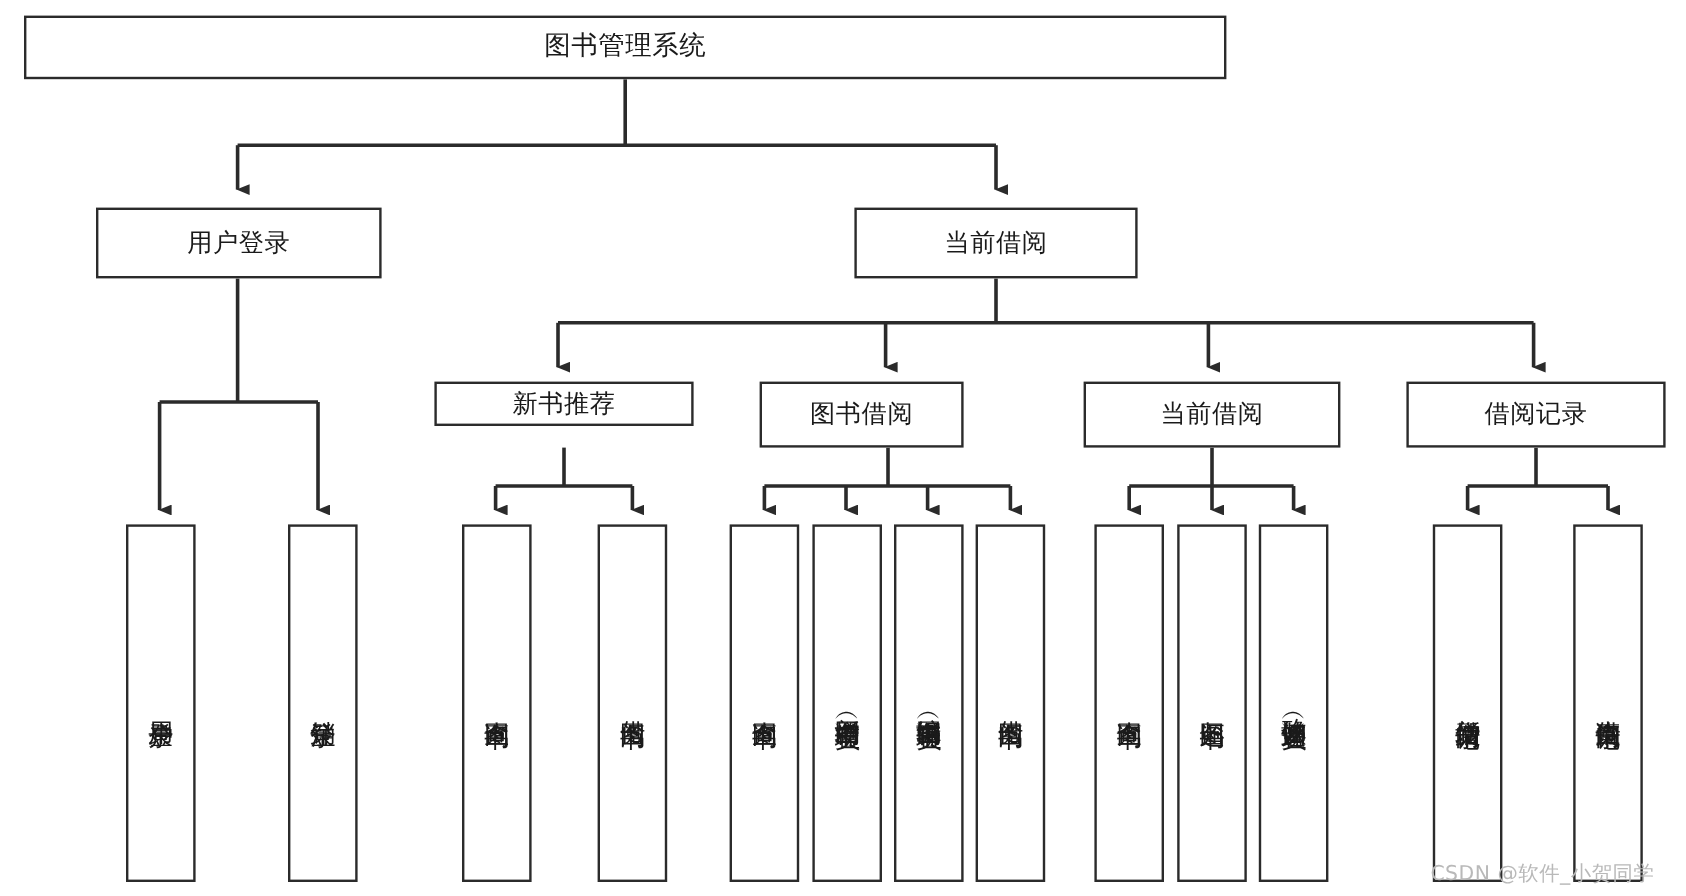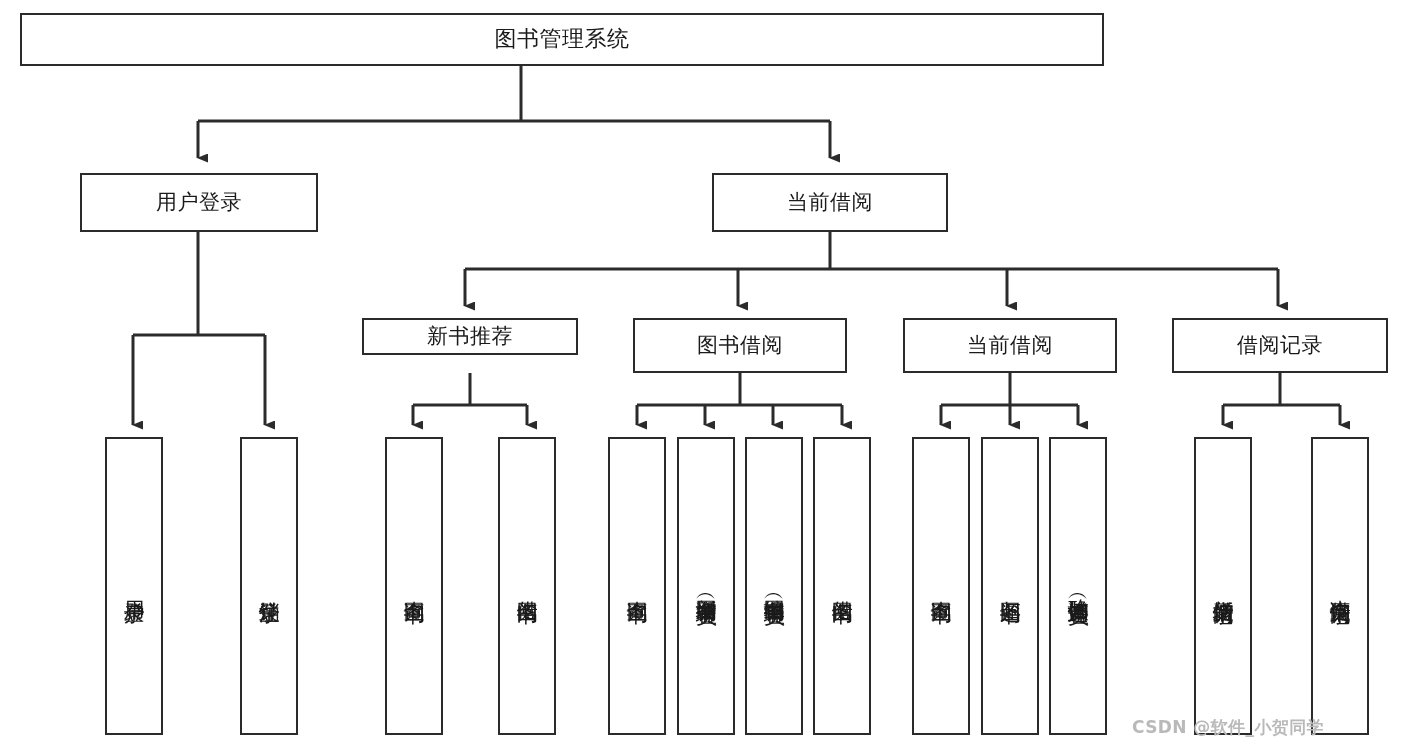--- a/index.html
+++ b/index.html
@@ -116,37 +116,37 @@
       <path d="M1010,405 L1010,425" marker-end="url(#arrow)"></path>
       <path d="M1078,405 L1078,425" marker-end="url(#arrow)"></path>
 
       <path d="M1280,373 L1280,405"></path>
       <path d="M1223,405 L1340,405"></path>
       <path d="M1223,405 L1223,425" marker-end="url(#arrow)"></path>
       <path d="M1340,405 L1340,425" marker-end="url(#arrow)"></path>
     </g>
   </svg>
 
-  <div class="node horizontal title" style="left:20px; top:13px; width:1084px; height:53px;">
+  <div class="node horizontal title" style="left:20px; top:13px; width:1002px; height:53px;">
     <span class="label">图书管理系统</span>
   </div>
 
   <div class="node horizontal" style="left:80px; top:173px; width:238px; height:59px;">
     <span class="label">用户登录</span>
   </div>
 
   <div class="node horizontal" style="left:712px; top:173px; width:236px; height:59px;">
     <span class="label">当前借阅</span>
   </div>
 
   <div class="node horizontal" style="left:362px; top:318px; width:216px; height:37px;">
     <span class="label">新书推荐</span>
   </div>
 
-  <div class="node horizontal" style="left:633px; top:318px; width:214px; height:55px;">
+  <div class="node horizontal" style="left:633px; top:318px; width:170px; height:55px;">
     <span class="label">图书借阅</span>
   </div>
 
   <div class="node horizontal" style="left:1172px; top:318px; width:216px; height:55px;">
     <span class="label">借阅记录</span>
   </div>
 
   <div class="node horizontal" style="left:903px; top:318px; width:214px; height:55px;">
     <span class="label">当前借阅</span>
   </div>
@@ -196,15 +196,15 @@
   </div>
 
   <div class="node vertical" style="left:1194px; top:437px; width:58px; height:298px;">
     <span class="label">新增借阅记录</span>
   </div>
 
   <div class="node vertical" style="left:1311px; top:437px; width:58px; height:298px;">
     <span class="label">查询借阅记录</span>
   </div>
 
-  <div class="watermark" style="left:1132px; top:716px;font-weight:bold;">CSDN @软件_小贺同学</div>
+  <div class="watermark" style="left:1192px; top:716px;">CSDN @软件_小贺同学</div>
 
 </div>
 
 </body></html>

